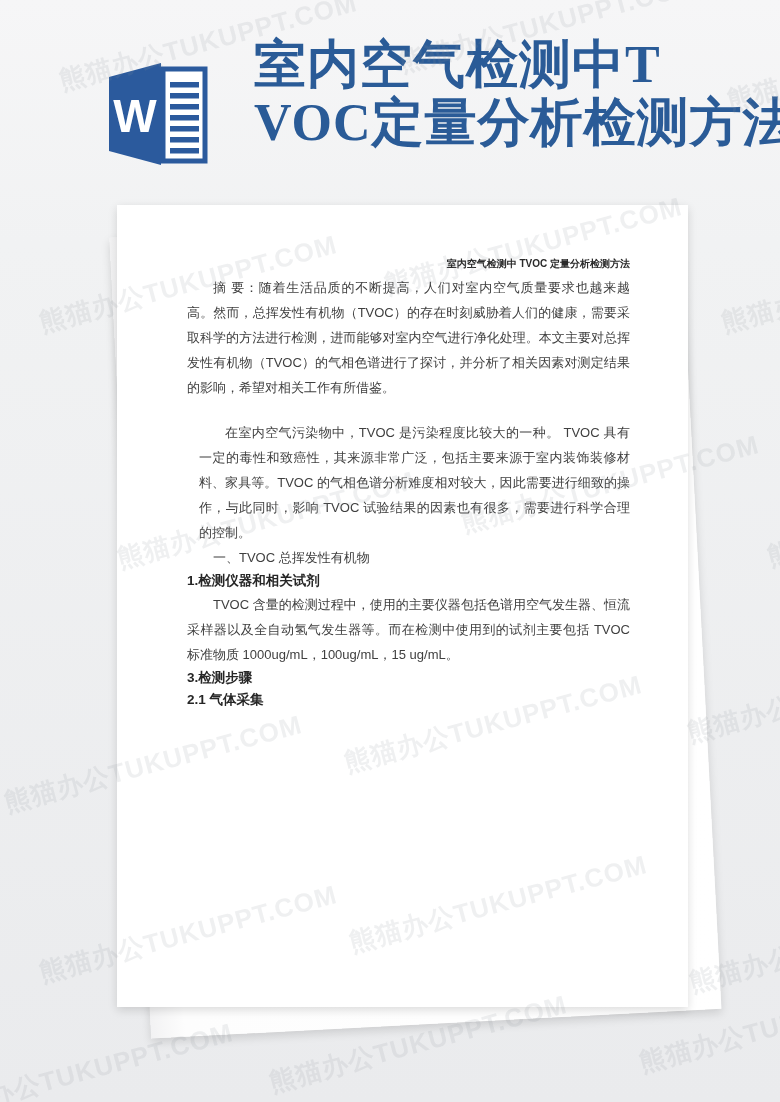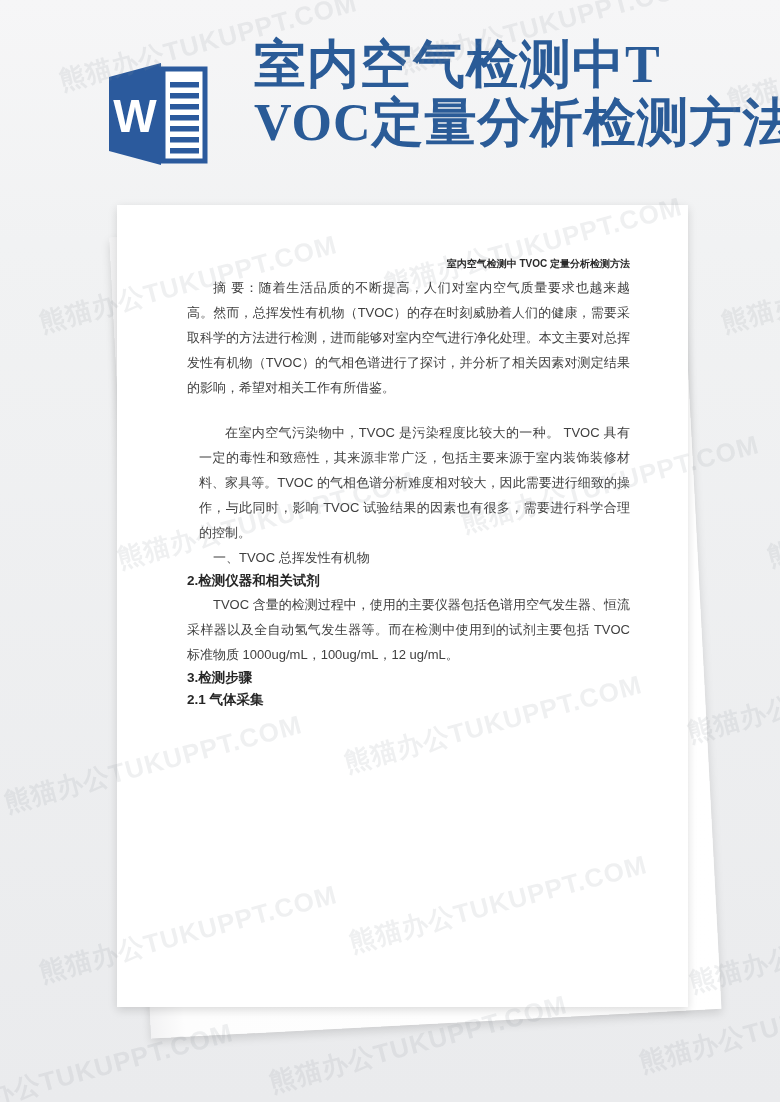--- a/index.html
+++ b/index.html
@@ -84,22 +84,22 @@
   </div>
 
   <div class="page page-back"></div>
 
   <div class="page page-front">
     <div class="page-content">
       <h1 class="doc-title">室内空气检测中 TVOC 定量分析检测方法</h1>
       <p class="para">摘 要：随着生活品质的不断提高，人们对室内空气质量要求也越来越高。然而，总挥发性有机物（TVOC）的存在时刻威胁着人们的健康，需要采取科学的方法进行检测，进而能够对室内空气进行净化处理。本文主要对总挥发性有机物（TVOC）的气相色谱进行了探讨，并分析了相关因素对测定结果的影响，希望对相关工作有所借鉴。</p>
       <p class="para" style="margin-top:20px;margin-left:12px;">在室内空气污染物中，TVOC 是污染程度比较大的一种。 TVOC 具有一定的毒性和致癌性，其来源非常广泛，包括主要来源于室内装饰装修材料、家具等。TVOC 的气相色谱分析难度相对较大，因此需要进行细致的操作，与此同时，影响 TVOC 试验结果的因素也有很多，需要进行科学合理的控制。</p>
       <p class="sec-heading">一、TVOC 总挥发性有机物</p>
-      <h2 class="bold-heading h-sub1">2.检测仪器和相关试剂</h2>
-      <p class="para p-sub1">TVOC 含量的检测过程中，使用的主要仪器包括色谱用空气发生器、恒流采样器以及全自动氢气发生器等。而在检测中使用到的试剂主要包括 TVOC 标准物质 1000ug/mL，100ug/mL，12 ug/mL。</p>
+      <h2 class="bold-heading h-sub1">1.检测仪器和相关试剂</h2>
+      <p class="para p-sub1">TVOC 含量的检测过程中，使用的主要仪器包括色谱用空气发生器、恒流采样器以及全自动氢气发生器等。而在检测中使用到的试剂主要包括 TVOC 标准物质 1000ug/mL，100ug/mL，15 ug/mL。</p>
       <h2 class="bold-heading h-sub2">3.检测步骤</h2>
       <h3 class="bold-heading h-sub21">2.1 气体采集</h3>
     </div>
   </div>
 
   <div class="watermark-layer">
     <span class="wm" style="left:60px;top:64px;">熊猫办公TUKUPPT.COM</span>
     <span class="wm" style="left:400px;top:46px;">熊猫办公TUKUPPT.COM</span>
     <span class="wm" style="left:728px;top:84px;">熊猫办公TUKUPPT.COM</span>
     <span class="wm" style="left:40px;top:306px;">熊猫办公TUKUPPT.COM</span>

